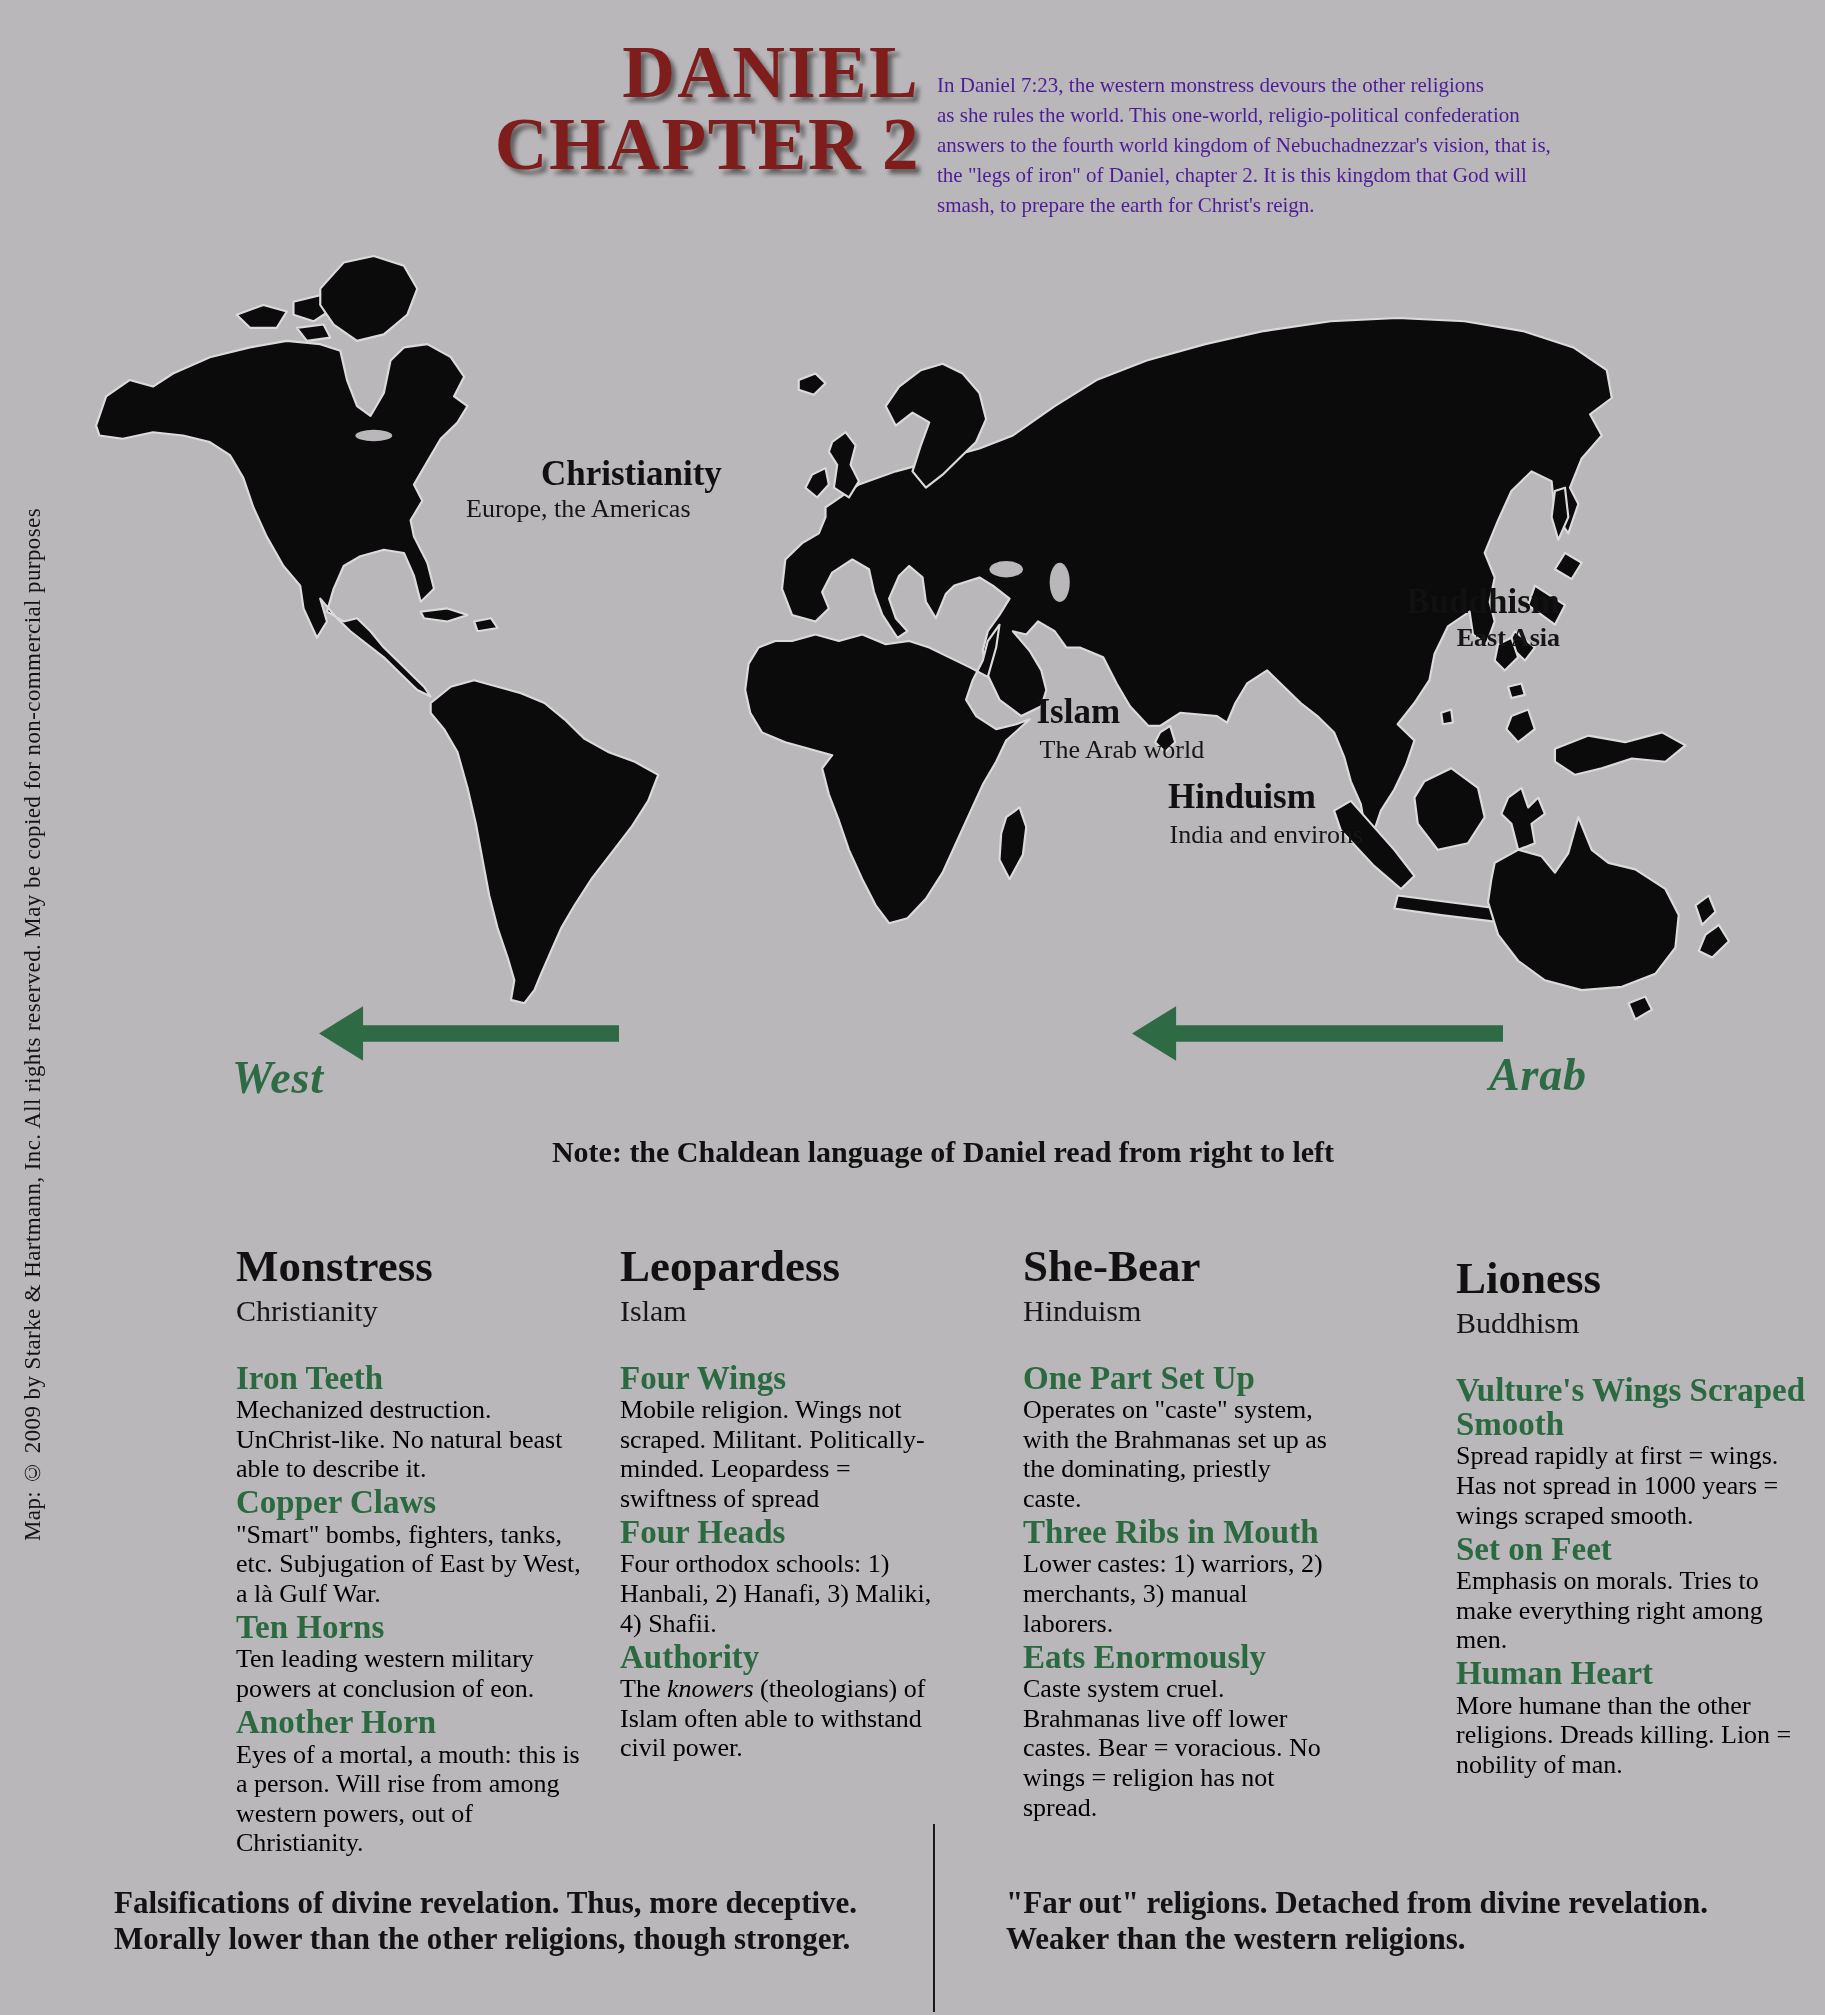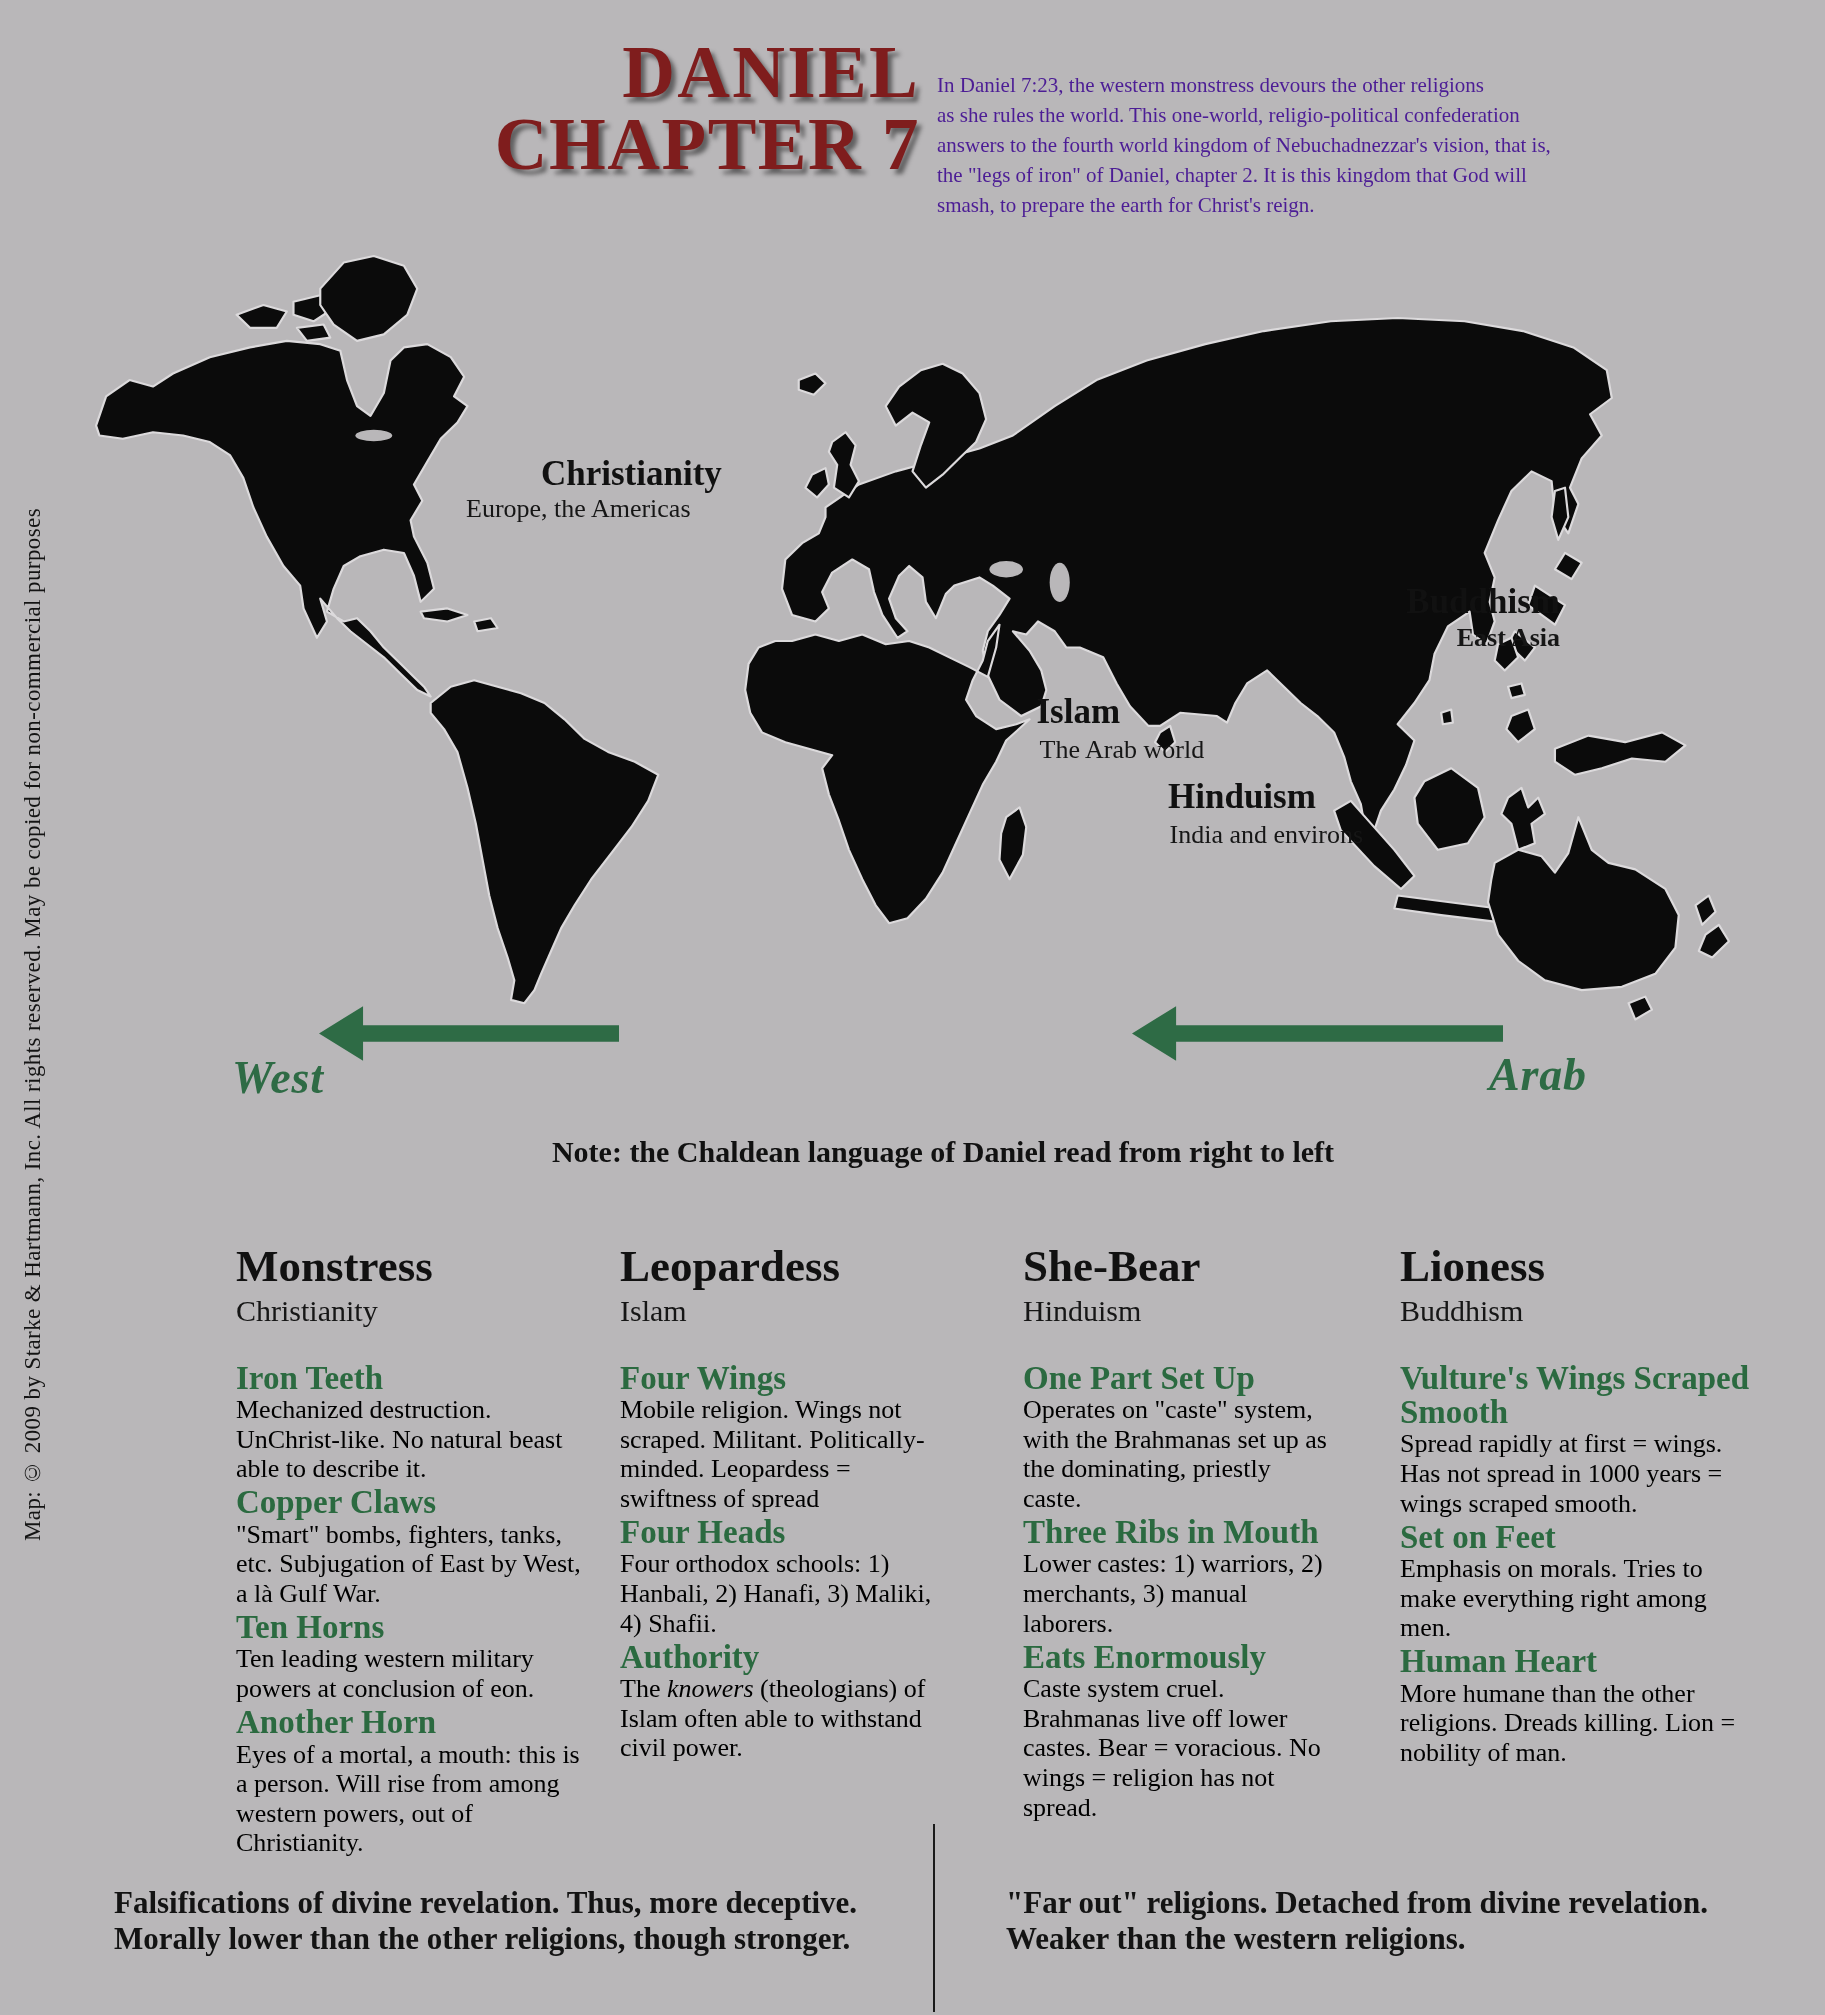--- a/index.html
+++ b/index.html
@@ -56,21 +56,21 @@
   
   .chaldean-note{
     position:absolute; left:502px; top:1135px; width:882px;
     text-align:center; font-size:30px; font-weight:bold; color:#111;
   }
   
   .beast-col{position:absolute; top:1244px;}
   .col0{left:236px; width:350px;}
   .col1{left:620px; width:319px;}
   .col2{left:1023px; width:310px;}
-  .col3{left:1400px; width:356px;}
+  .col3{left:1456px; width:356px;margin-top:12px;}
   .beast-name{font-size:45px; font-weight:bold; color:#111; line-height:1;}
   .beast-religion{font-size:30px; color:#161616; margin-top:6.8px; line-height:1;}
   .sections{margin-top:35px;}
   .sec-h{font-size:33px; font-weight:bold; color:#2b6a40; line-height:1.04;}
   .sec-b{font-size:26px; color:#000000; line-height:1.14; margin-bottom:1.5px;}
   .sec-b em{font-style:italic;}
   
   .footer-left,.footer-right{
     position:absolute; top:1885px; font-size:31px; font-weight:bold;
     color:#131313; line-height:1.17;
@@ -85,21 +85,21 @@
 </style>
 </head>
 <body>
 
 <div class="poster">
 
   <div class="side-note">Map: © 2009 by Starke &amp; Hartmann, Inc. All rights reserved. May be copied for non-commercial purposes</div>
 
   <div class="title-block">
     <div class="title-line1">DANIEL</div>
-    <div class="title-line2">CHAPTER 7</div>
+    <div class="title-line2">CHAPTER 2</div>
   </div>
 
   <div class="intro">
       <div>In Daniel 7:23, the western monstress devours the other religions</div>
       <div>as she rules the world. This one-world, religio-political confederation</div>
       <div>answers to the fourth world kingdom of Nebuchadnezzar's vision, that is,</div>
       <div>the "legs of iron" of Daniel, chapter 2. It is this kingdom that God will</div>
       <div>smash, to prepare the earth for Christ's reign.</div>
     </div>
 

